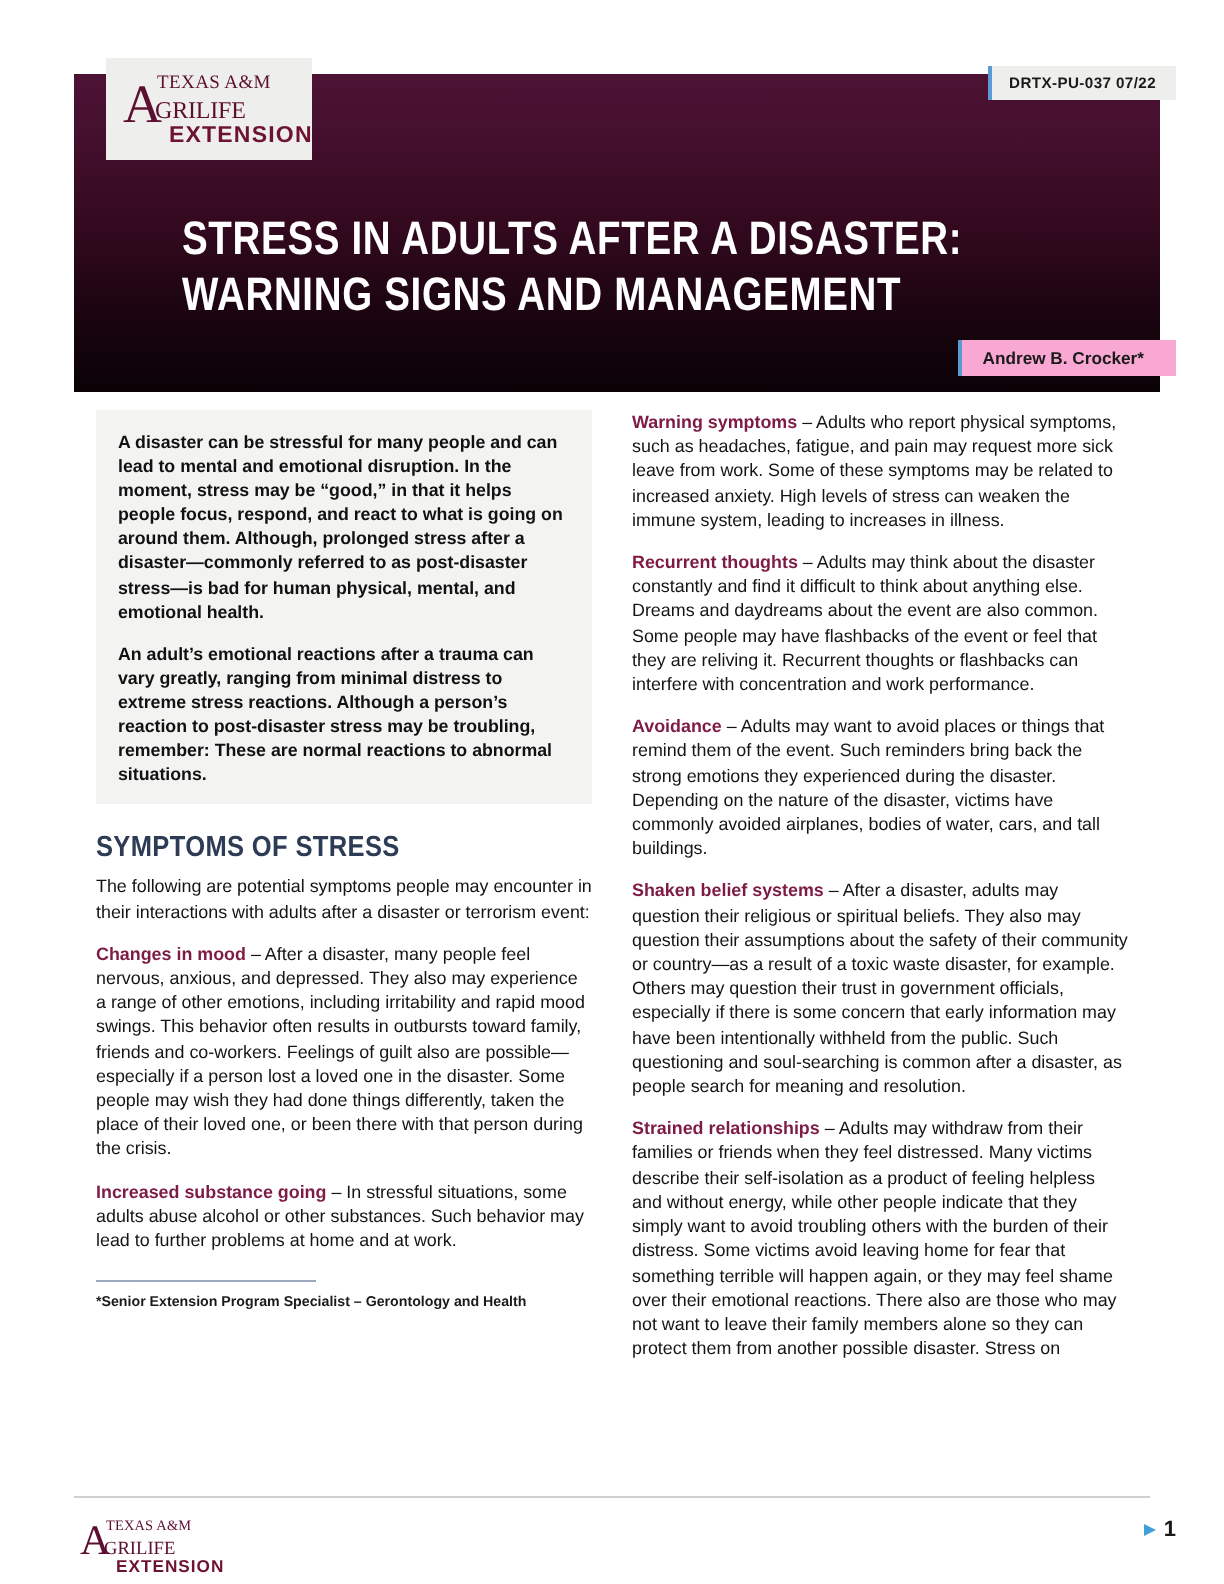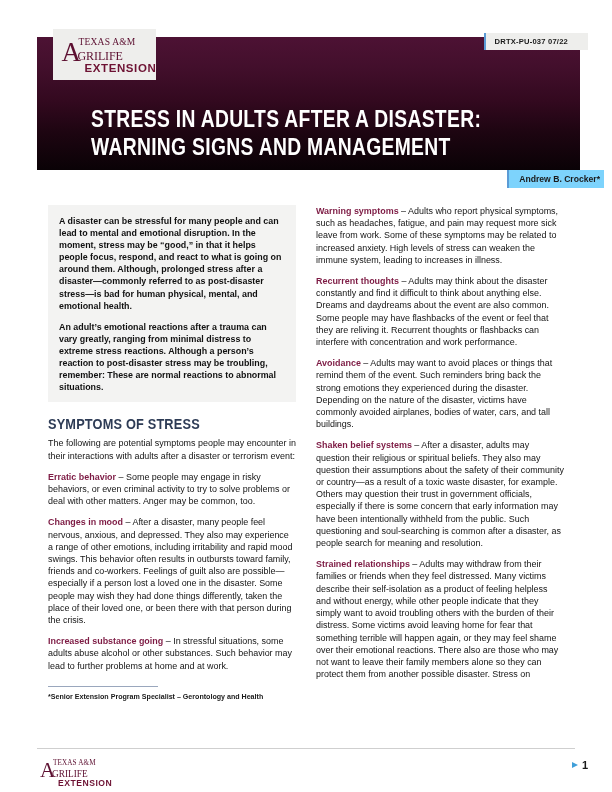--- a/index.html
+++ b/index.html
@@ -16,21 +16,21 @@
     font-family: "Liberation Sans", sans-serif;
     color: #1a1a1a;
   }
 
   
   .banner {
     position: absolute;
     left: 37px;
     top: 37px;
     width: 543px;
-    height: 133px;
+    height: 159px;
     background: linear-gradient(to bottom, #4d1234 0%, #430f2c 22%, #33091f 48%, #1d0511 72%, #0a0206 100%);
   }
   .banner-title {
     position: absolute;
     left: 54px;
     top: 68px;
     width: 500px;
     color: #ffffff;
     font-family: "Liberation Sans Narrow", "Liberation Sans", sans-serif;
     font-weight: bold;
@@ -101,36 +101,36 @@
     color: #6d1233;
   }
 
   
   .doc-code {
     position: absolute;
     right: 24px;
     top: 33px;
     background: #eeeeec;
     border-left: 2px solid #5b9bd5;
-    padding: 4px 20px 4px 9px;
+    padding: 4px 10px 4px 9px;
     font-size: 7.6px;
     font-weight: bold;
     letter-spacing: 0.2px;
     color: #1a1a1a;
     white-space: nowrap;
   }
 
   
   .byline {
     position: absolute;
-    right: 8px;
+    right: 24px;
     top: 170px;
-    background: #7dd3fc;
+    background: #f9a8d4;
     border-left: 2px solid #5b9bd5;
-    padding: 4px 4px 4px 10px;
+    padding: 4px 16px 4px 10px;
     font-size: 8.6px;
     font-weight: bold;
     color: #1a1a1a;
     white-space: nowrap;
   }
 
   
   .columns {
     position: absolute;
     left: 48px;
@@ -283,21 +283,20 @@
     <div class="col">
       <div class="intro">
         <p>A disaster can be stressful for many people and can lead to mental and emotional disruption. In the moment, stress may be “good,” in that it helps people focus, respond, and react to what is going on around them. Although, prolonged stress after a disaster—commonly referred to as post-disaster stress—is bad for human physical, mental, and emotional health.</p>
         <p>An adult’s emotional reactions after a trauma can vary greatly, ranging from minimal distress to extreme stress reactions. Although a person’s reaction to post-disaster stress may be troubling, remember: These are normal reactions to abnormal situations.</p>
       </div>
 
       <h2 class="section-head">Symptoms of Stress</h2>
 
       <p class="body">The following are potential symptoms people may encounter in their interactions with adults after a disaster or terrorism event:</p>
 
-      <p class="body"><span class="runin">Erratic behavior</span><span> – Some people may engage in risky behaviors, or even criminal activity to try to solve problems or deal with other matters. Anger may be common, too.</span></p>
 
       <p class="body"><span class="runin">Changes in mood</span><span> – After a disaster, many people feel nervous, anxious, and depressed. They also may experience a range of other emotions, including irritability and rapid mood swings. This behavior often results in outbursts toward family, friends and co-workers. Feelings of guilt also are possible—especially if a person lost a loved one in the disaster. Some people may wish they had done things differently, taken the place of their loved one, or been there with that person during the crisis.</span></p>
 
       <p class="body"><span class="runin">Increased substance going</span><span> – In stressful situations, some adults abuse alcohol or other substances. Such behavior may lead to further problems at home and at work.</span></p>
 
       <div class="footnote-rule"></div>
       <p class="footnote">*Senior Extension Program Specialist – Gerontology and Health</p>
     </div>
 
     <div class="col">

